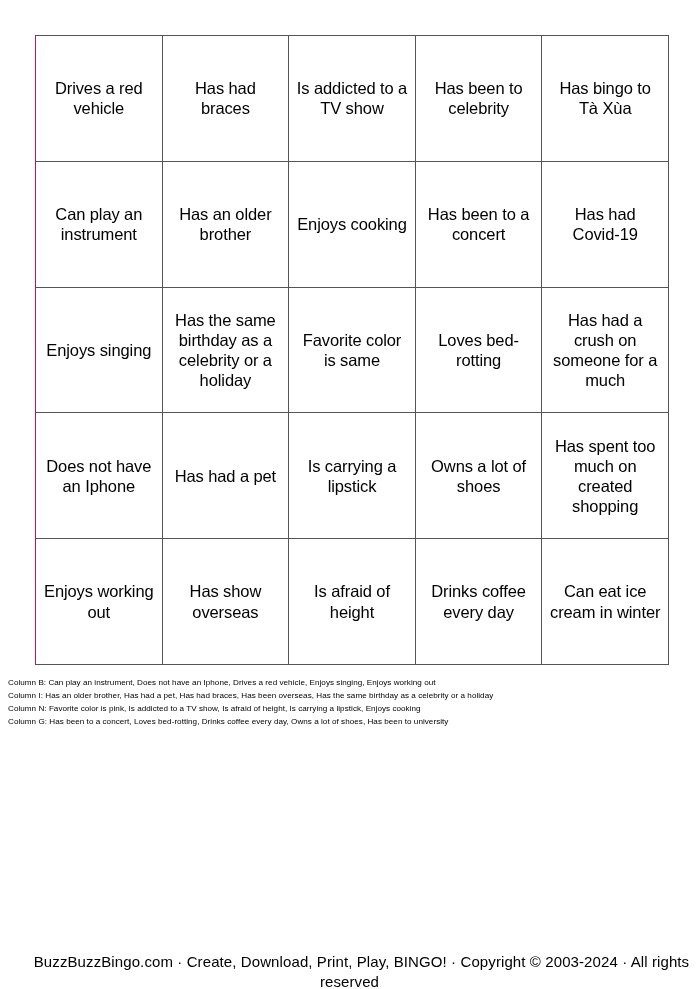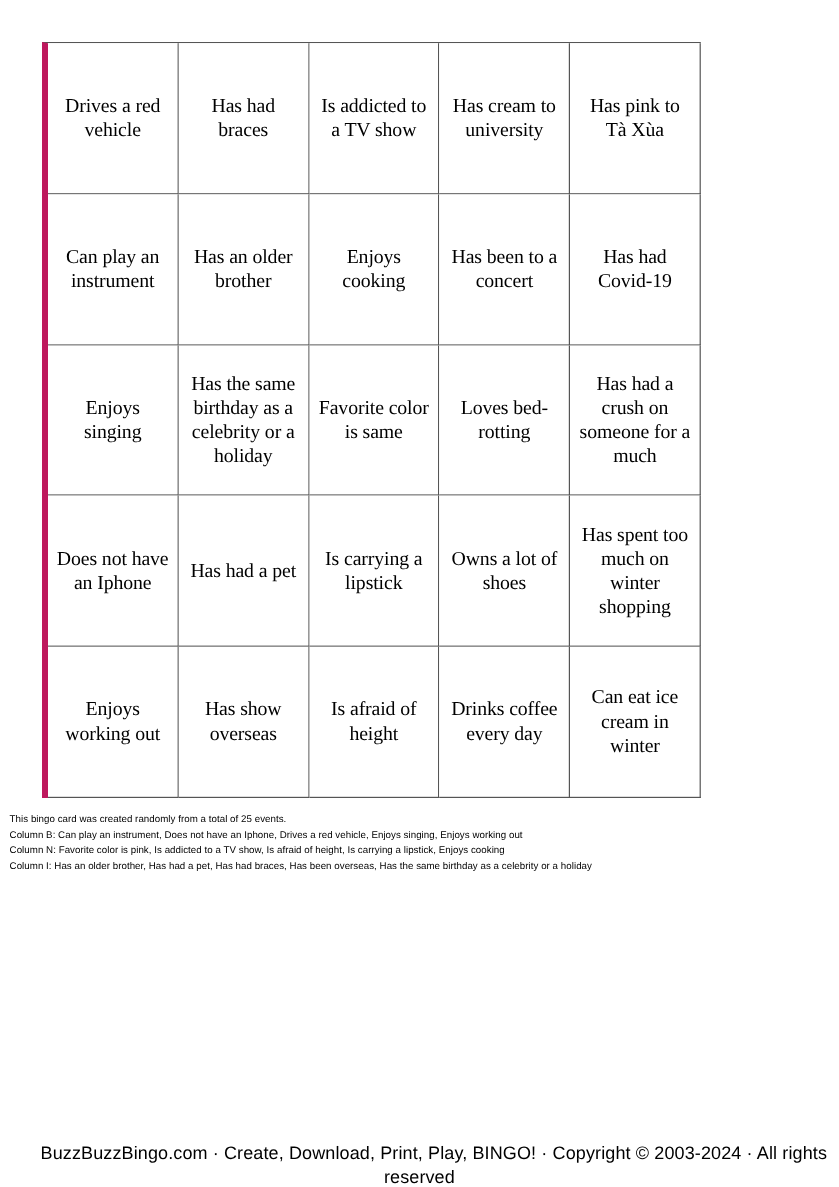--- a/index.html
+++ b/index.html
@@ -22,29 +22,28 @@
     top: 0;
     width: 699px;
     height: 989px;
   }
 
   
   #bingo-card {
     position: absolute;
     left: 35px;
     top: 35px;
-    width: 549px;
+    width: 634px;
     height: 630px;
     border-top: 1px solid #555555;
-    border-left: 5px solid #be185d;
+    border-left: 1px solid #be185d;
     box-sizing: border-box;
     display: grid;
     grid-template-columns: repeat(5, 1fr);
     grid-template-rows: repeat(5, 1fr);
-    font-family: Liberation Serif, serif;
   }
   .bingo-row {
     display: contents;
   }
   .bingo-cell {
     border-right: 1px solid #555555;
     border-bottom: 1px solid #555555;
     box-sizing: border-box;
     display: flex;
     align-items: center;
@@ -101,24 +100,24 @@
       <div class="bingo-cell">
           <span class="bingo-cell-text">Drives a red vehicle</span>
         </div>
       <div class="bingo-cell">
           <span class="bingo-cell-text">Has had braces</span>
         </div>
       <div class="bingo-cell">
           <span class="bingo-cell-text">Is addicted to a TV show</span>
         </div>
       <div class="bingo-cell">
-          <span class="bingo-cell-text">Has cream to university</span>
-        </div>
-      <div class="bingo-cell">
-          <span class="bingo-cell-text">Has pink to Tà Xùa</span>
+          <span class="bingo-cell-text">Has been to celebrity</span>
+        </div>
+      <div class="bingo-cell">
+          <span class="bingo-cell-text">Has bingo to Tà Xùa</span>
         </div>
     </div>
 
     <div class="bingo-row">
       <div class="bingo-cell">
           <span class="bingo-cell-text">Can play an instrument</span>
         </div>
       <div class="bingo-cell">
           <span class="bingo-cell-text">Has an older brother</span>
         </div>
@@ -158,21 +157,21 @@
       <div class="bingo-cell">
           <span class="bingo-cell-text">Has had a pet</span>
         </div>
       <div class="bingo-cell">
           <span class="bingo-cell-text">Is carrying a lipstick</span>
         </div>
       <div class="bingo-cell">
           <span class="bingo-cell-text">Owns a lot of shoes</span>
         </div>
       <div class="bingo-cell">
-          <span class="bingo-cell-text">Has spent too much on winter shopping</span>
+          <span class="bingo-cell-text">Has spent too much on created shopping</span>
         </div>
     </div>
 
     <div class="bingo-row">
       <div class="bingo-cell">
           <span class="bingo-cell-text">Enjoys working out</span>
         </div>
       <div class="bingo-cell">
           <span class="bingo-cell-text">Has show overseas</span>
         </div>
@@ -183,23 +182,23 @@
           <span class="bingo-cell-text">Drinks coffee every day</span>
         </div>
       <div class="bingo-cell">
           <span class="bingo-cell-text">Can eat ice cream in winter</span>
         </div>
     </div>
 
   </div>
 
   <div id="legend">
-    <div class="legend-line">This bingo card was created randomly from a total of 25 events.</div>
     <div class="legend-line">Column B: Can play an instrument, Does not have an Iphone, Drives a red vehicle, Enjoys singing, Enjoys working out</div>
+    <div class="legend-line">Column I: Has an older brother, Has had a pet, Has had braces, Has been overseas, Has the same birthday as a celebrity or a holiday</div>
     <div class="legend-line">Column N: Favorite color is pink, Is addicted to a TV show, Is afraid of height, Is carrying a lipstick, Enjoys cooking</div>
-    <div class="legend-line">Column I: Has an older brother, Has had a pet, Has had braces, Has been overseas, Has the same birthday as a celebrity or a holiday</div>
+    <div class="legend-line">Column G: Has been to a concert, Loves bed-rotting, Drinks coffee every day, Owns a lot of shoes, Has been to university</div>
   </div>
 
   <div id="footer">
     <span id="footer-text">BuzzBuzzBingo.com · Create, Download, Print, Play, BINGO! · Copyright © 2003-2024 · All rights reserved</span>
   </div>
 
 </div>
 
 </body></html>

